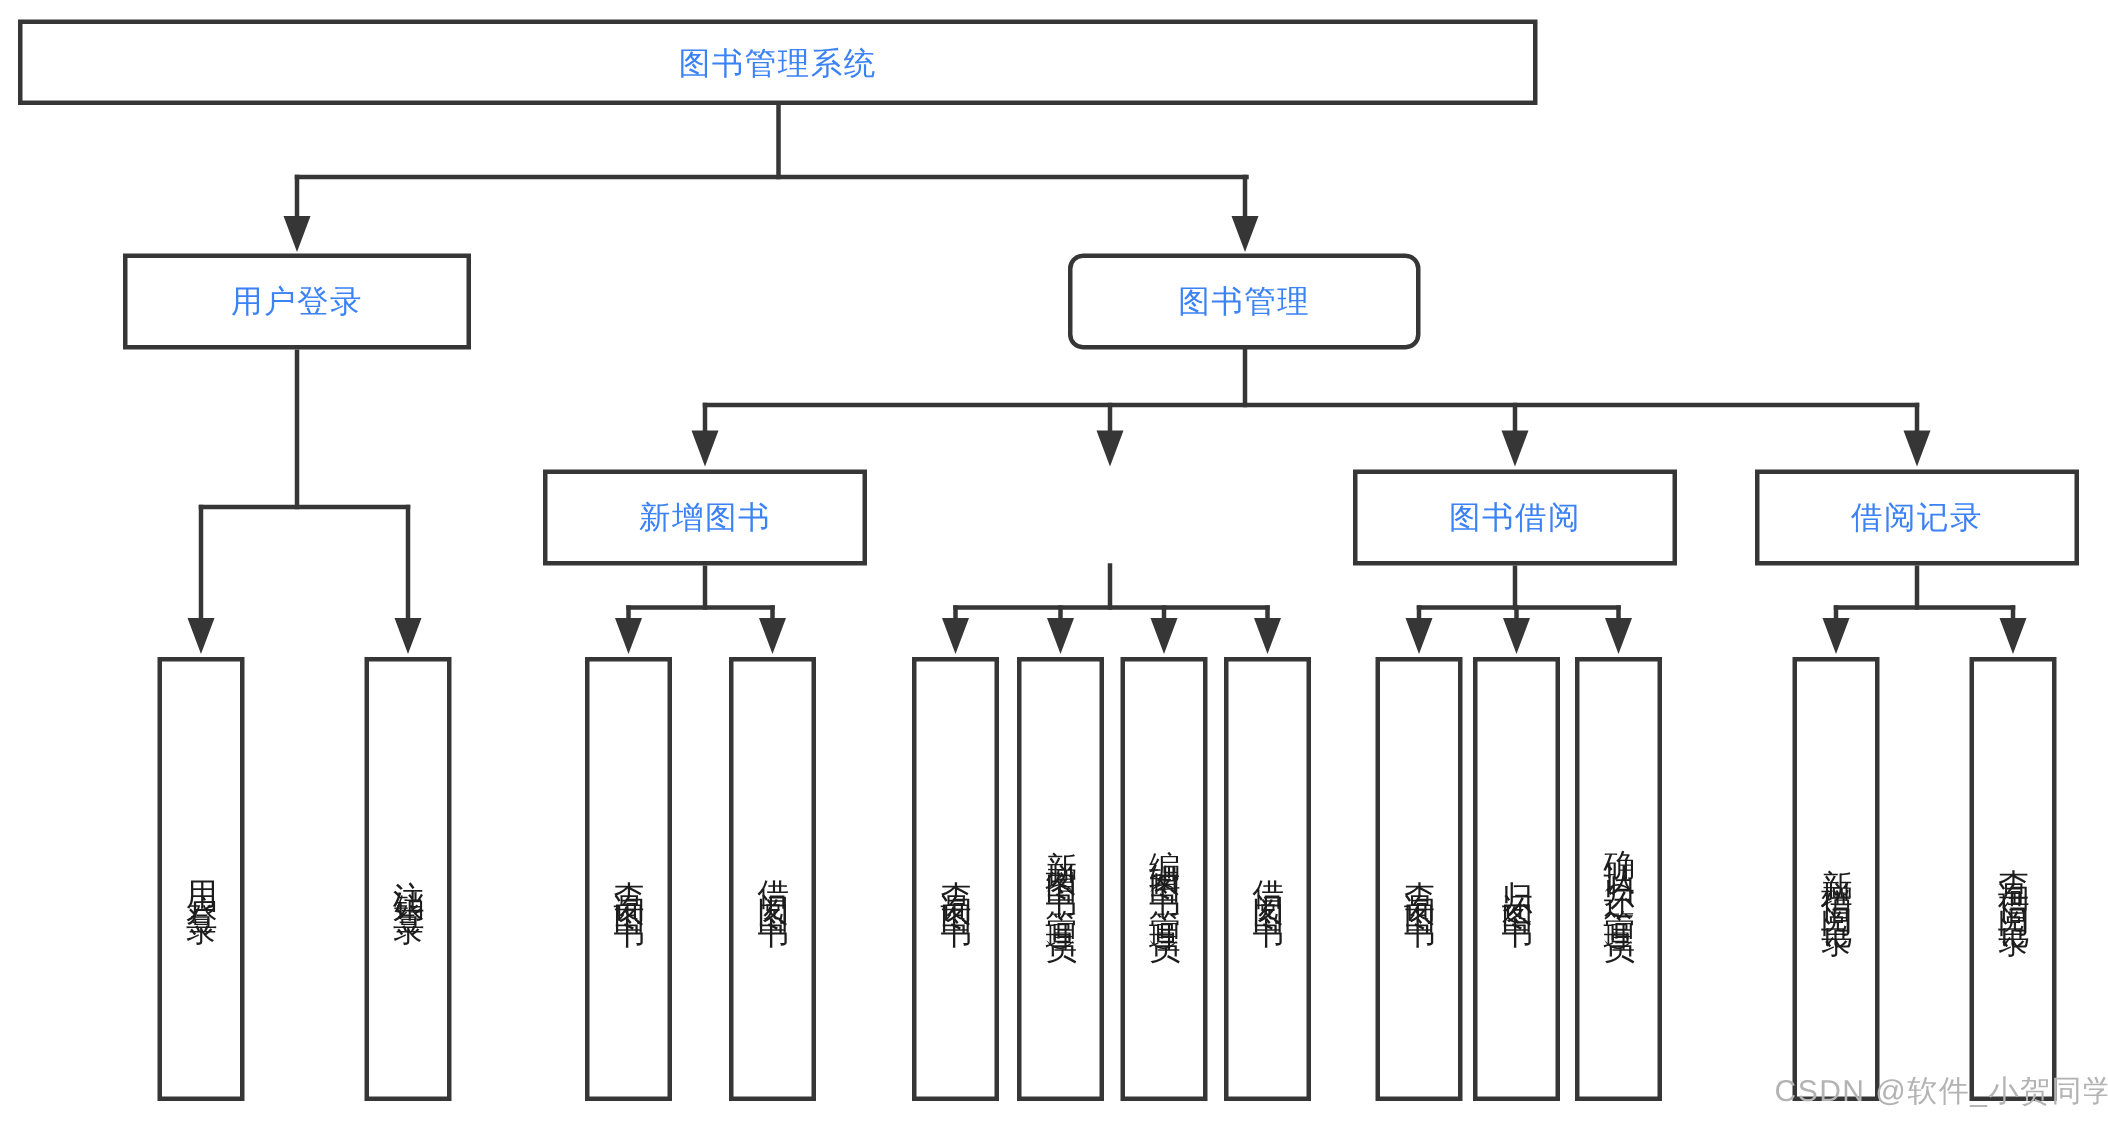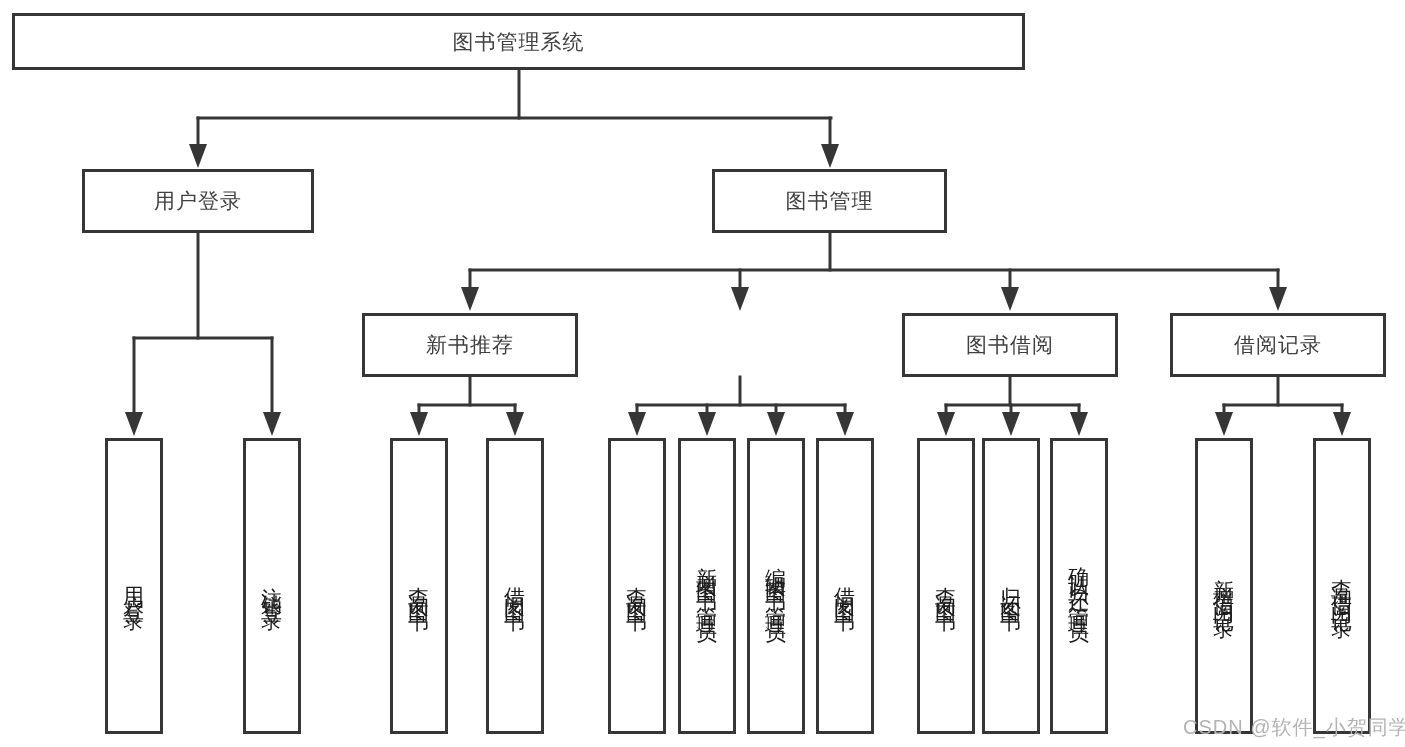--- a/index.html
+++ b/index.html
@@ -20,21 +20,21 @@
     left: 0;
     top: 0;
     width: 1405px;
     height: 747px;
   }
   .node {
     position: absolute;
     box-sizing: border-box;
     background: #ffffff;
     border: 3px solid #363636;
-    color: #404040;
+    color: #3b82f6;
     display: flex;
     align-items: center;
     justify-content: center;
     font-size: 21px;
     letter-spacing: 1px;
     white-space: nowrap;
   }
   .vnode {
     position: absolute;
     box-sizing: border-box;
@@ -48,21 +48,21 @@
   }
   .vnode span {
     writing-mode: vertical-rl;
     letter-spacing: 8px;
     line-height: 1;
   }
   
   .n-root  { left: 12px;   top: 13px;  width: 1013px; height: 57px; }
   
   .n-l2a   { left: 82px;   top: 169px; width: 232px;  height: 64px; }
-  .n-l2b   { left: 712px;  top: 169px; width: 235px;  height: 64px; }
+  .n-l2b   { left: 712px;  top: 169px; width: 235px;  height: 64px; border-radius: 10px; }
   
   .n-l3    { top: 313px; width: 216px; height: 64px; }
   .n-l3a   { left: 362px; }
   .n-l3b   { left: 632px; }
   .n-l3c   { left: 902px; }
   .n-l3d   { left: 1170px; }
   
   .leaf    { top: 438px; width: 58px; height: 296px; }
   .lf-1a { left: 105px; }  .lf-1b { left: 243px; }
   .lf-2a { left: 390px; }  .lf-2b { left: 486px; }
@@ -154,21 +154,21 @@
       <polygon points="1215,412 1233,412 1224,436"></polygon>
       <polygon points="1333,412 1351,412 1342,436"></polygon>
     </g>
   </svg>
 
   <div class="node n-root">图书管理系统</div>
 
   <div class="node n-l2a">用户登录</div>
   <div class="node n-l2b">图书管理</div>
 
-  <div class="node n-l3 n-l3a">新书推荐</div>
+  <div class="node n-l3 n-l3a">新增图书</div>
   <div class="node n-l3 n-l3c">图书借阅</div>
   <div class="node n-l3 n-l3d">借阅记录</div>
 
   <div class="vnode leaf lf-1a">
     <span>用户登录</span>
   </div>
   <div class="vnode leaf lf-1b">
     <span>注销登录</span>
   </div>
 

